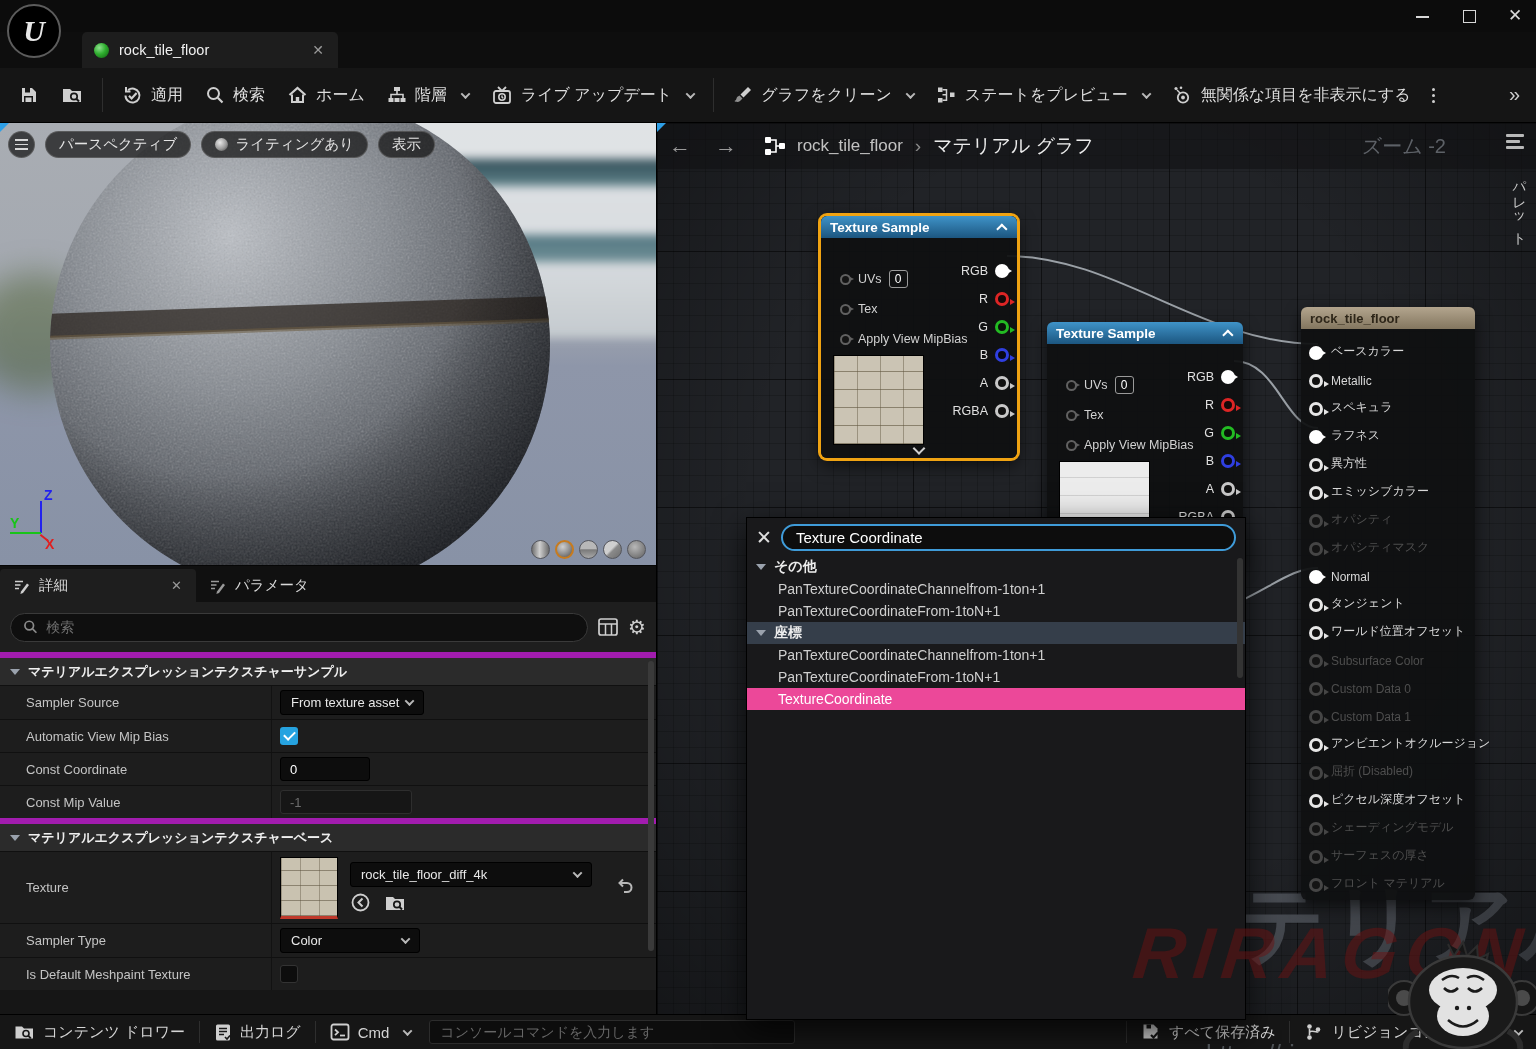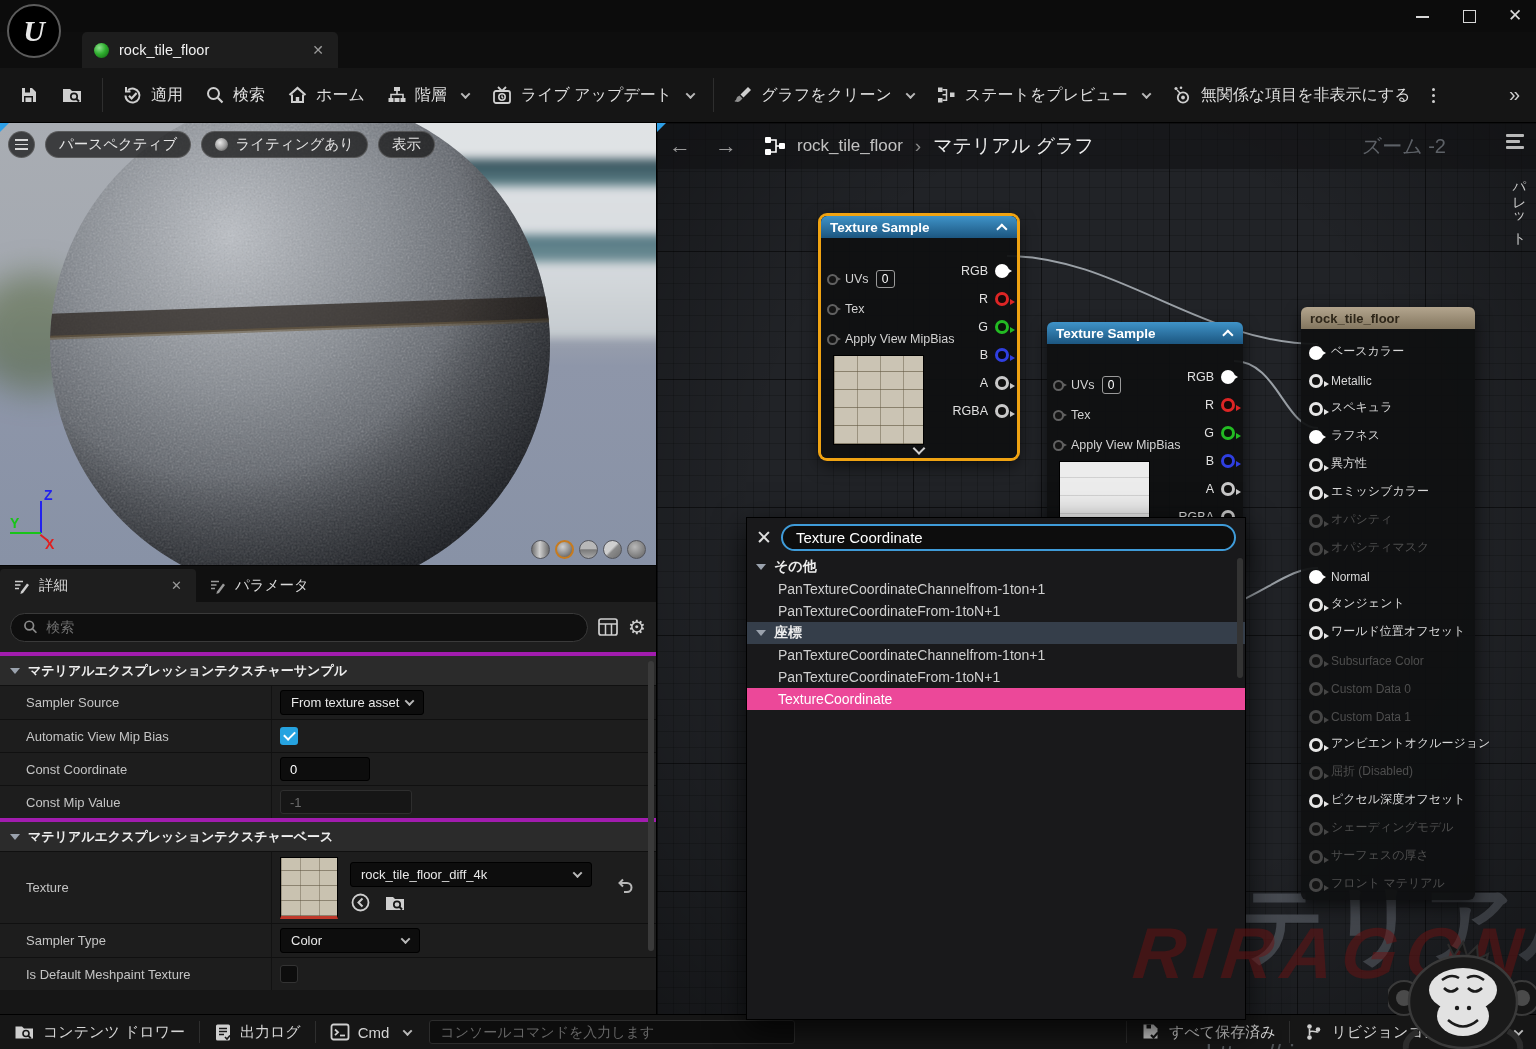--- a/index.html
+++ b/index.html
@@ -69,21 +69,21 @@
   
   .details { position:absolute; left:0; top:565px; width:656px; height:449px; background:#161616; overflow:hidden; border-top:1px solid #060606; }
   .d-tabs { position:relative; height:36px; background:#101010; display:flex; align-items:flex-end; }
   .d-tab { height:33px; display:flex; align-items:center; gap:9px; padding:0 14px; font-size:14.5px; color:#d8d8d8; }
   .d-tab.active { background:#1e1e1e; border-radius:4px 4px 0 0; width:196px; }
   .d-tab .x { margin-left:auto; color:#9a9a9a; font-size:13px; }
   .d-search-row { height:50px; display:flex; align-items:center; padding:0 10px; gap:10px; background:#1e1e1e; }
   .d-search { flex:1; height:29px; background:#0f0f0f; border:1px solid #3a3a3a; border-radius:15px; display:flex; align-items:center; padding:0 12px; gap:8px; }
   .d-search input { background:transparent; border:none; outline:none; color:#cfcfcf; font-size:14px; width:100%; font-family:inherit; }
   .d-search input::placeholder { color:#6e6e6e; }
-  .sec-hdr { height:33px; background:#2b2b2b; border-top:4px solid #a21caf; display:flex; align-items:center; padding:0 10px; font-size:13px; font-weight:bold; color:#efefef; }
+  .sec-hdr { height:33px; background:#2b2b2b; border-top:6px solid #a21caf; display:flex; align-items:center; padding:0 10px; font-size:13px; font-weight:bold; color:#efefef; }
   .d-row { display:flex; align-items:center; border-top:1px solid #101010; background:#1d1d1d; min-height:33px; }
   .d-label { width:272px; padding-left:26px; font-size:13px; color:#c4c4c4; border-right:1px solid #121212; align-self:stretch; display:flex; align-items:center; }
   .d-val { flex:1; display:flex; align-items:center; padding:4px 8px; }
   .dd { background:#0d0d0d; border:1px solid #000; border-radius:3px; height:25px; display:flex; align-items:center; padding:0 10px; font-size:13px; color:#e8e8e8; white-space:nowrap; }
   .num-in { background:#0d0d0d; border:1px solid #000; border-radius:3px; height:24px; width:90px; color:#fff; font-size:13px; padding:0 9px; font-family:inherit; outline:none; }
   .num-in.dim { width:132px; color:#6e6e6e; background:#161616; border:1px solid #2e2e2e; }
   .cbx { width:18px; height:18px; border-radius:3px; background:#26a3e0; position:relative; }
   .cbx::after { content:""; position:absolute; left:4px; top:4px; width:9px; height:5px; border-left:2.2px solid #fff; border-bottom:2.2px solid #fff; transform:rotate(-45deg); }
   .cbx.off { background:#0d0d0d; border:1px solid #333; }
   .cbx.off::after { display:none; }
@@ -119,21 +119,21 @@
   .wires { position:absolute; inset:0; z-index:6; pointer-events:none; }
 
   
   .node { position:absolute; background:rgba(15,16,17,.94); border-radius:6px; box-shadow:0 6px 16px rgba(0,0,0,.6); z-index:10; }
   .node.selected { box-shadow:0 0 0 3px #f0a312, 0 6px 18px rgba(0,0,0,.7); }
   .n-hdr { height:22px; border-radius:6px 6px 0 0; display:flex; align-items:center; padding:0 9px; font-size:13.5px; font-weight:bold; }
   .ts-hdr { background:linear-gradient(180deg,#3f93c8,#1c5680); color:#fff; }
   .n-collapse { margin-left:auto; width:8px; height:8px; border-left:2px solid #fff; border-top:2px solid #fff; transform:rotate(45deg) translateY(3px); }
   .ts-node { width:196px; height:242px; }
   .ts-body { position:relative; height:220px; }
-  .in-row { position:absolute; left:6px; display:flex; align-items:center; gap:7px; font-size:12.5px; color:#d2d2d2; }
+  .in-row { position:absolute; left:19px; display:flex; align-items:center; gap:7px; font-size:12.5px; color:#d2d2d2; }
   .ipin { width:11px; height:11px; border-radius:50%; border:2.5px solid #616161; background:#141414; position:relative; }
   .ipin::after { content:""; position:absolute; left:8px; top:1.5px; border-left:4px solid #616161; border-top:2.5px solid transparent; border-bottom:2.5px solid transparent; }
   .uvs-box { width:19px; height:18px; border:1.5px solid #9a9a9a; border-radius:3px; color:#fff; font-size:12px; display:flex; align-items:center; justify-content:center; }
   .out-row { position:absolute; right:8px; display:flex; align-items:center; gap:7px; font-size:12.5px; color:#e0e0e0; }
   .opin { width:14px; height:14px; border-radius:50%; position:relative; --c:#fff; }
   .opin::after { content:""; position:absolute; left:12px; top:3.5px; border-left:5px solid var(--c); border-top:3.5px solid transparent; border-bottom:3.5px solid transparent; }
   .c-white { background:#fff; --c:#fff; }
   .c-red   { border:3.5px solid #dd2525; background:#140808; --c:#dd2525; }
   .c-green { border:3.5px solid #23bb23; background:#081408; --c:#23bb23; }
   .c-blue  { border:3.5px solid #2f3fe0; background:#080814; --c:#2f3fe0; }

